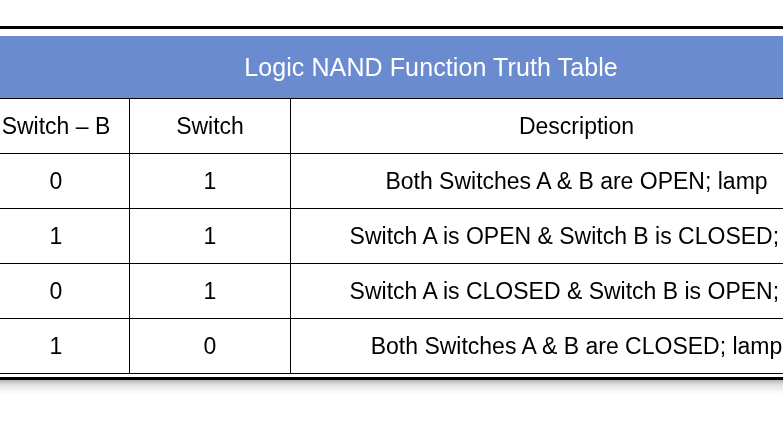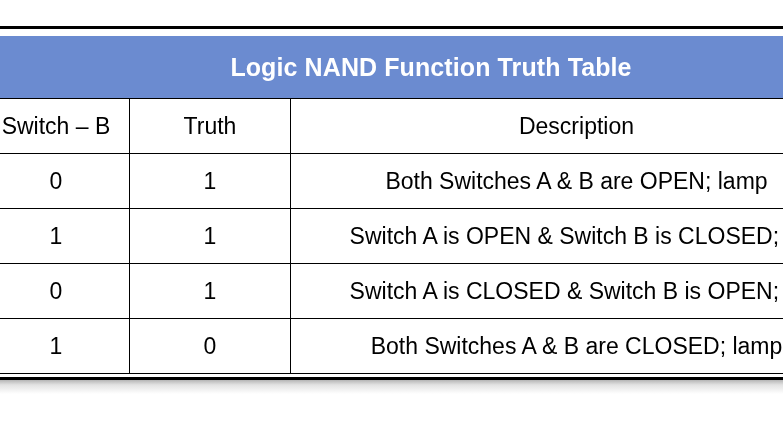--- a/index.html
+++ b/index.html
@@ -63,21 +63,21 @@
     height: 62px;
     background: #6b8bd0;
     display: flex;
     align-items: center;
     justify-content: center;
     box-sizing: border-box;
   }
   .title-bar .title-text {
     color: #ffffff;
     font-size: 25px;
-    font-weight: 700;
+    font-weight: 400;
     letter-spacing: 0.1px;
     white-space: nowrap;
     
     padding-left: 18px;
   }
 
   table.truth {
     border-collapse: collapse;
     table-layout: fixed;
     width: 880px;
@@ -122,21 +122,21 @@
 
     <table class="truth">
       <colgroup>
         <col class="c-switchb">
         <col class="c-output">
         <col class="c-desc">
       </colgroup>
       <thead>
         <tr>
           <th>Switch – B</th>
-          <th>Truth</th>
+          <th>Switch</th>
           <th class="desc">Description</th>
         </tr>
       </thead>
       <tbody>
         <tr>
           <td>0</td>
           <td>1</td>
           <td class="desc">Both Switches A &amp; B are OPEN; lamp</td>
         </tr>
         <tr>

